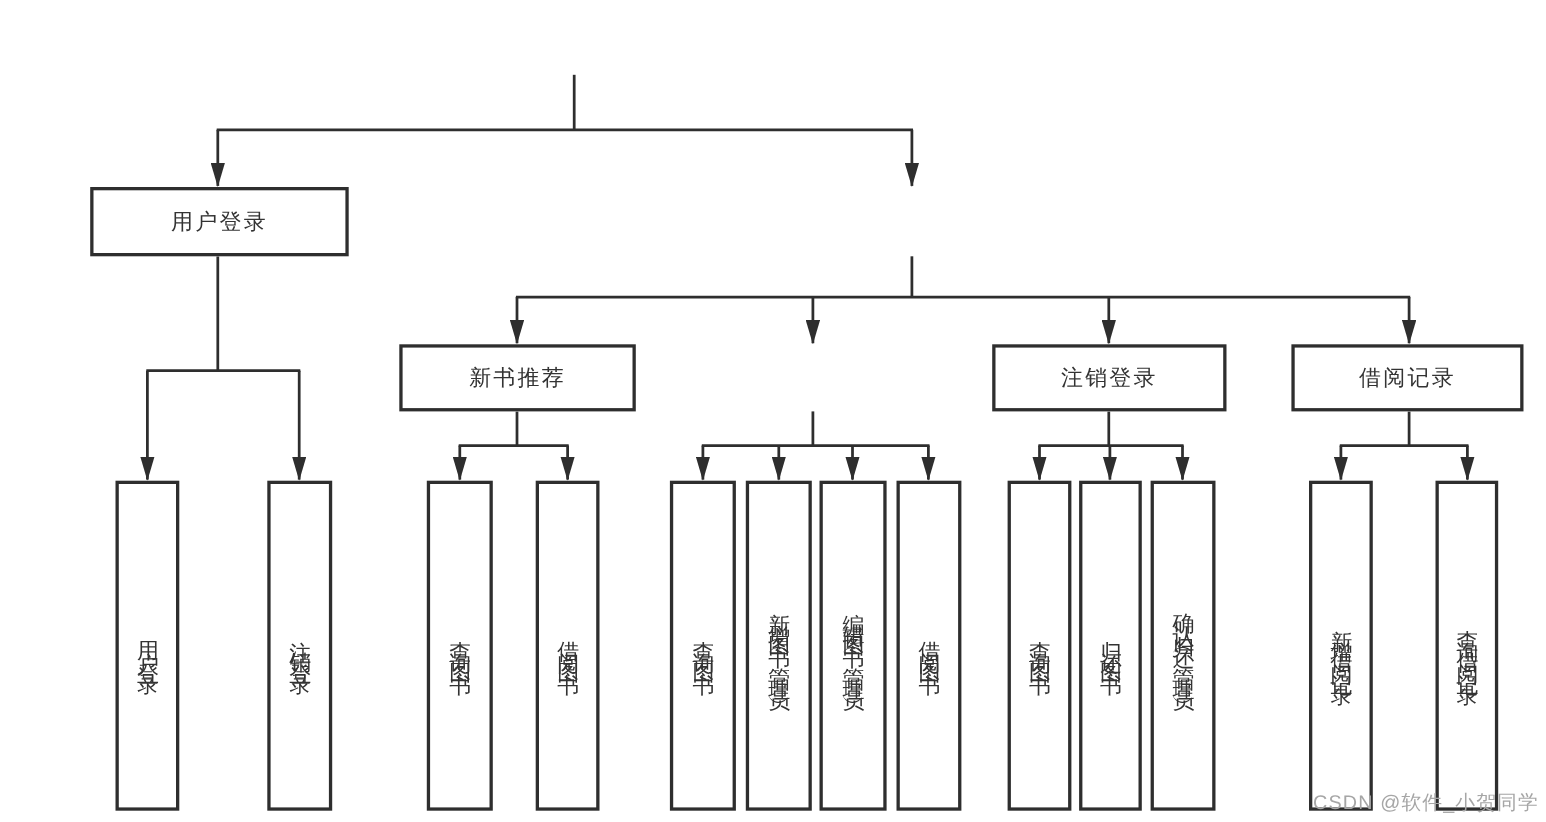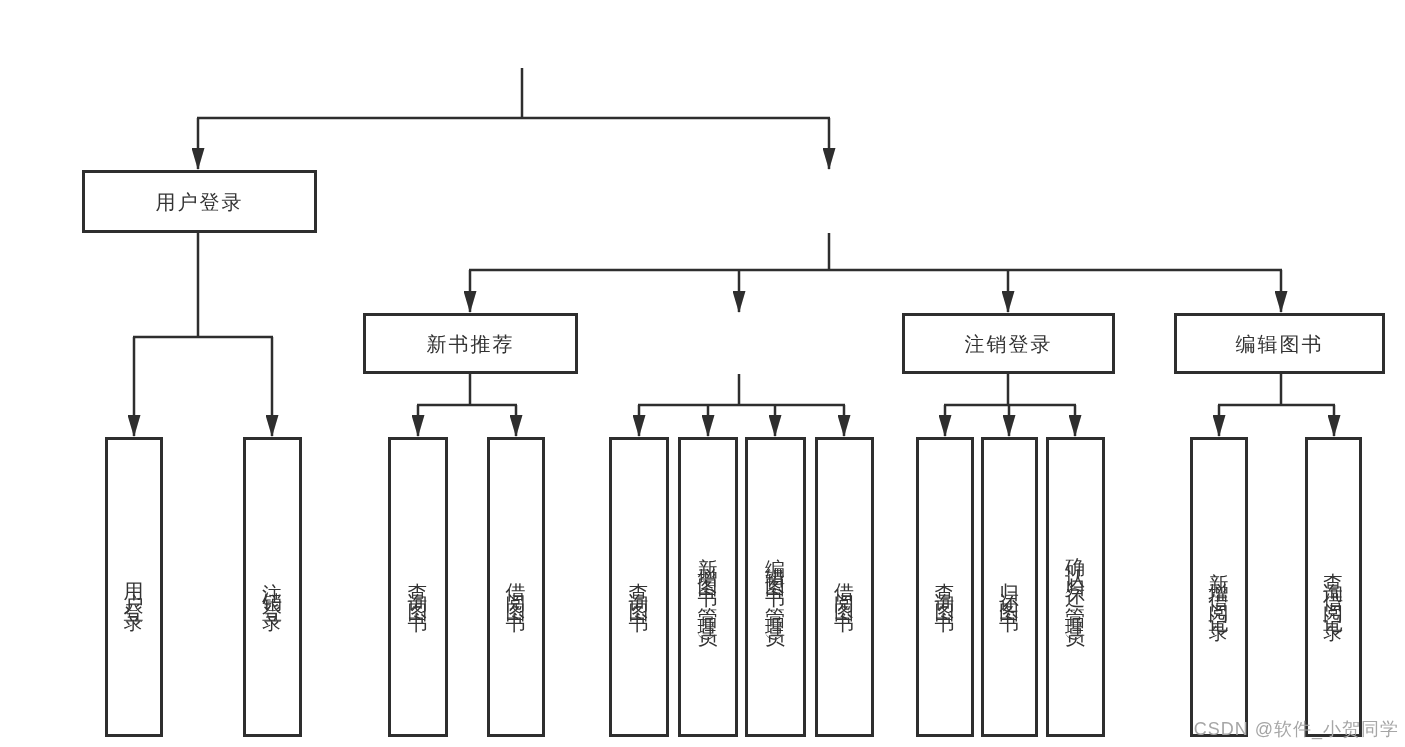--- a/index.html
+++ b/index.html
@@ -86,21 +86,21 @@
       <line x1="1219" y1="405" x2="1219" y2="436" marker-end="url(#arrow)"></line>
       <line x1="1334" y1="405" x2="1334" y2="436" marker-end="url(#arrow)"></line>
     </g>
   </svg>
 
 
   <div class="node l2" style="left:82px">用户登录</div>
 
   <div class="node l3" style="left:363px;width:215px">新书推荐</div>
   <div class="node l3" style="left:902px;width:213px">注销登录</div>
-  <div class="node l3" style="left:1174px;width:211px">编辑图书</div>
+  <div class="node l3" style="left:1174px;width:211px">借阅记录</div>
 
   <div class="vnode" style="left:105px;width:58px">用户登录</div>
   <div class="vnode" style="left:243px;width:59px">注销登录</div>
 
   <div class="vnode" style="left:388px;width:60px">查询图书</div>
   <div class="vnode" style="left:487px;width:58px">借阅图书</div>
 
   <div class="vnode" style="left:609px;width:60px">查询图书</div>
   <div class="vnode" style="left:678px;width:60px">新增图书（管理员）</div>
   <div class="vnode" style="left:745px;width:61px">编辑图书（管理员）</div>

